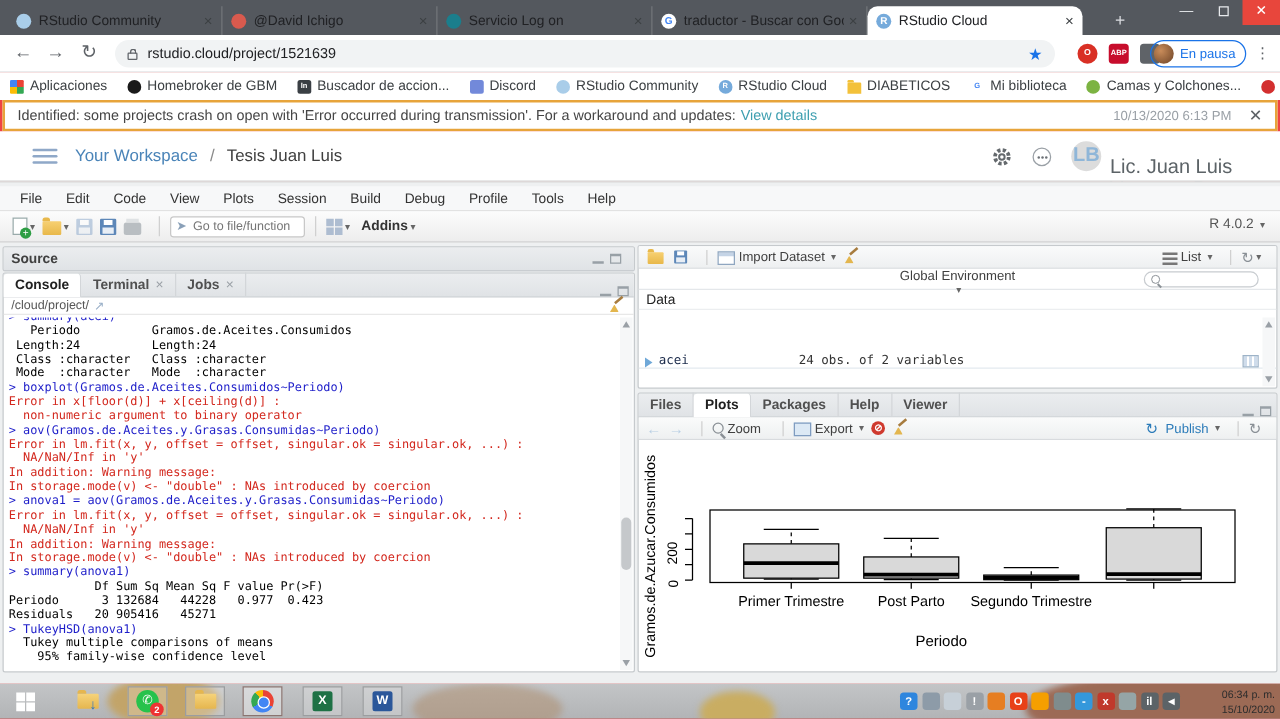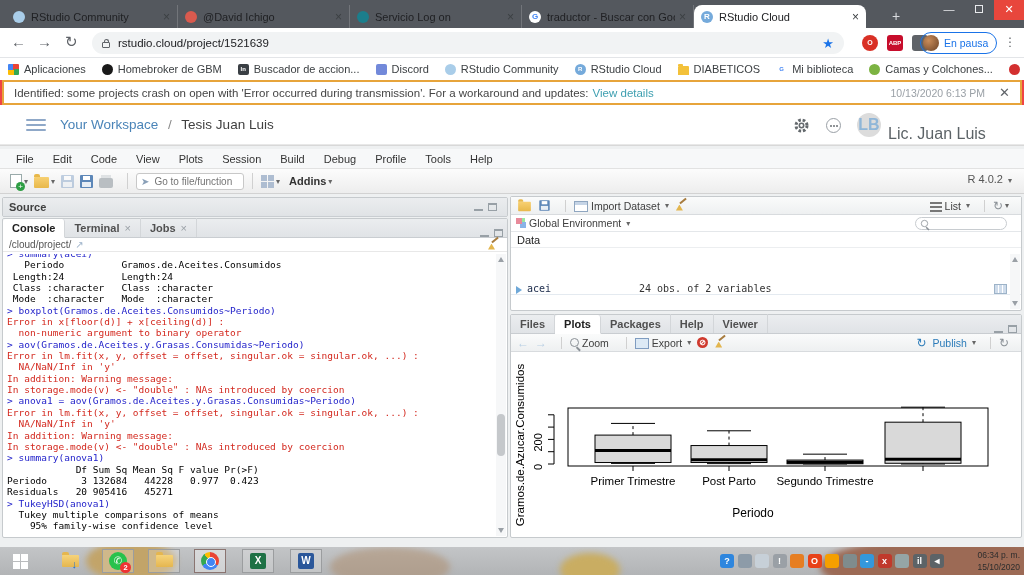--- a/index.html
+++ b/index.html
@@ -166,21 +166,21 @@
   #console-out div:first-child{margin-top:-6px;}
   .cmd{color:#1d1dc9;} .err{color:#d3281e;} .out{color:#000;}
   .vscroll{position:absolute;top:35px;right:1px;bottom:1px;width:10px;background:#f6f7f8;}
   .vscroll .up,.vscroll .dn{position:absolute;left:2px;width:0;height:0;border-left:3px solid transparent;
     border-right:3px solid transparent;}
   .vscroll .up{top:3px;border-bottom:5px solid #9aa0a6;}
   .vscroll .dn{bottom:3px;border-top:5px solid #9aa0a6;}
   .vscroll .thumb{position:absolute;left:1px;width:8px;background:#c5c8cb;border-radius:4px;}
 
   
-  #env-scope{height:17px;display:flex;align-items:center;padding:0 5px;border-bottom:1px solid #e4e7ea;}
+  #env-scope{height:17px;display:flex;align-items:center;padding:0 5px;border-bottom:1px solid #e4e7ea;flex-direction:column;}
   .cube{width:10px;height:10px;background:
     linear-gradient(#e88a9a,#e88a9a) 0 0/6px 6px no-repeat,
     linear-gradient(#8ab4e8,#8ab4e8) 4px 4px/6px 6px no-repeat,
     linear-gradient(#9ae8a0,#9ae8a0) 4px 0/5px 5px no-repeat;}
   #env-search{position:absolute;right:14px;top:2px;width:92px;height:13px;border:1px solid #c8ccd0;
     border-radius:7px;background:#fff;display:flex;align-items:center;padding:0 4px;}
   #env-data-label{font-size:11px;color:#222;padding:2px 0 1px 6px;border-bottom:1px solid #eceef0;}
   .env-row{height:15px;display:flex;align-items:flex-end;border-bottom:1px solid #e4eaf0;padding-left:5px;margin-top:32px;}
   .tri{width:0;height:0;border-top:4px solid transparent;border-bottom:4px solid transparent;
     border-left:6px solid #6fa8d8;margin-right:5px;}

